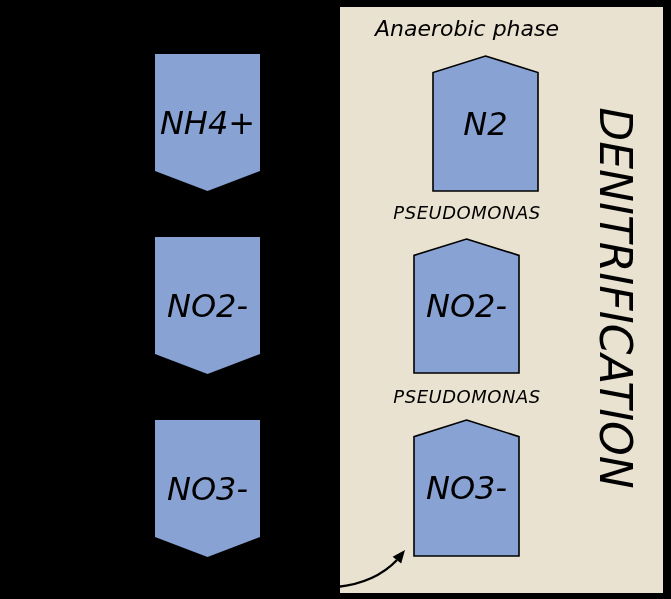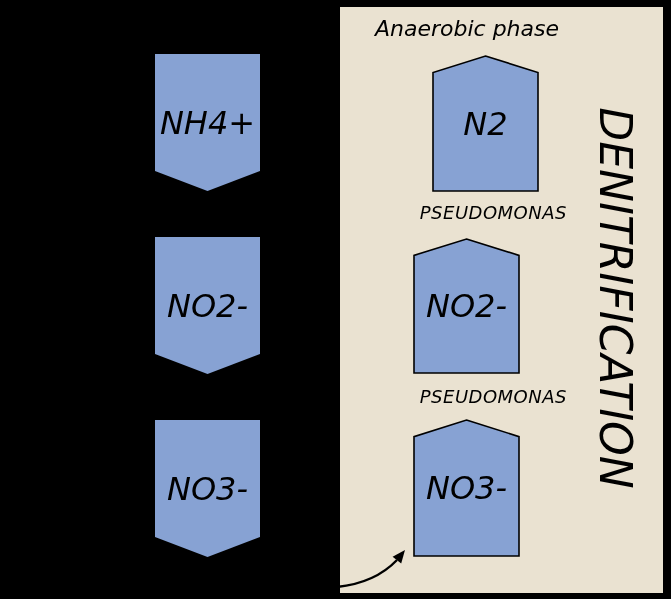--- a/index.html
+++ b/index.html
@@ -59,21 +59,21 @@
     width: 260px;
     text-align: center;
     font-size: 22px;
     color: var(--text, #000000);
     white-space: nowrap;
   }
   .organism {
     position: absolute;
     left: 367px;
     width: 200px;
-    text-align: right;
+    text-align: center;
     font-size: 18px;
     letter-spacing: 0.5px;
     color: var(--text, #000000);
     white-space: nowrap;
   }
   .organism.first  { top: 202px; }
   .organism.second { top: 386px; }
 
   .vertical-label {
     position: absolute;

